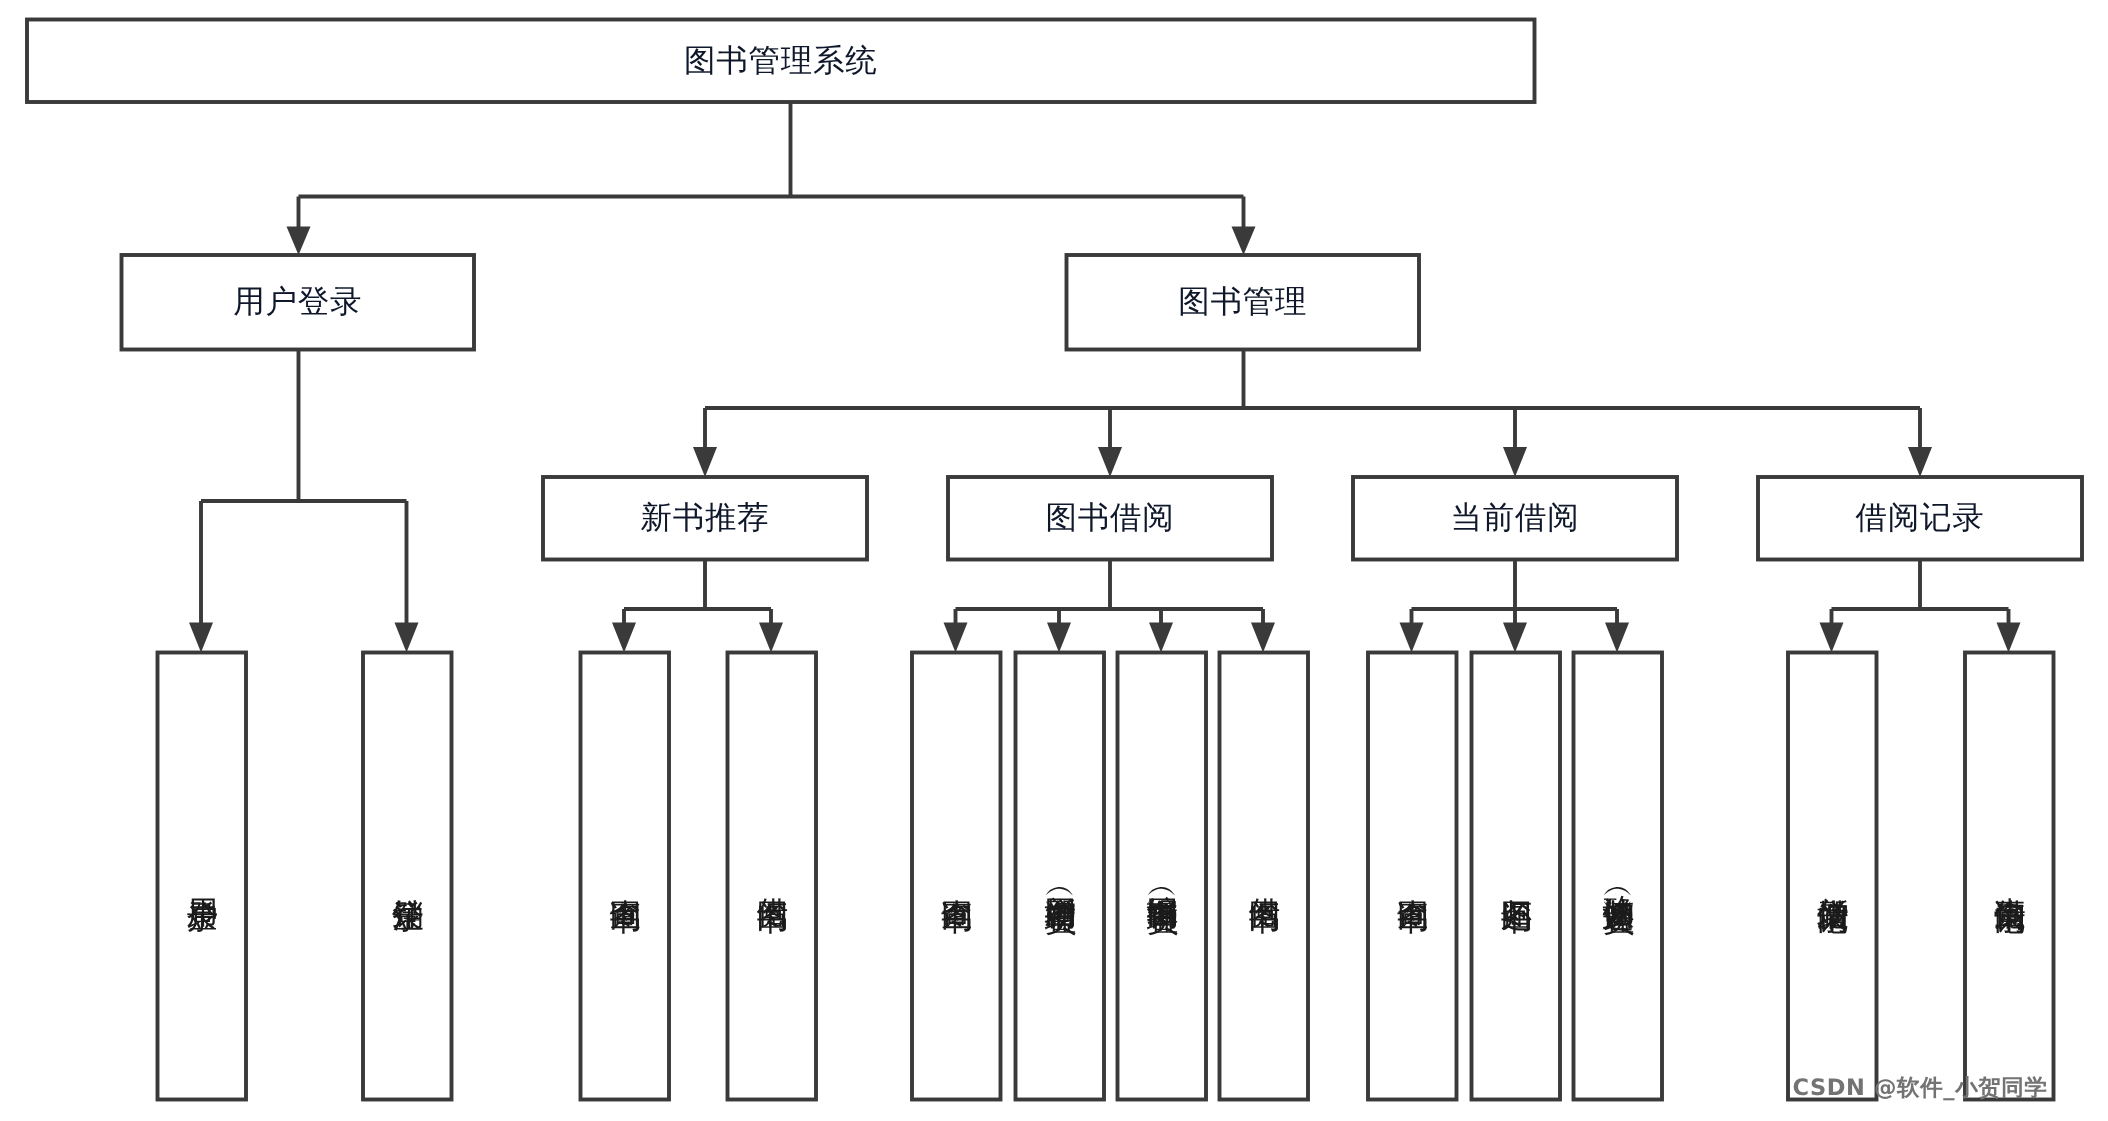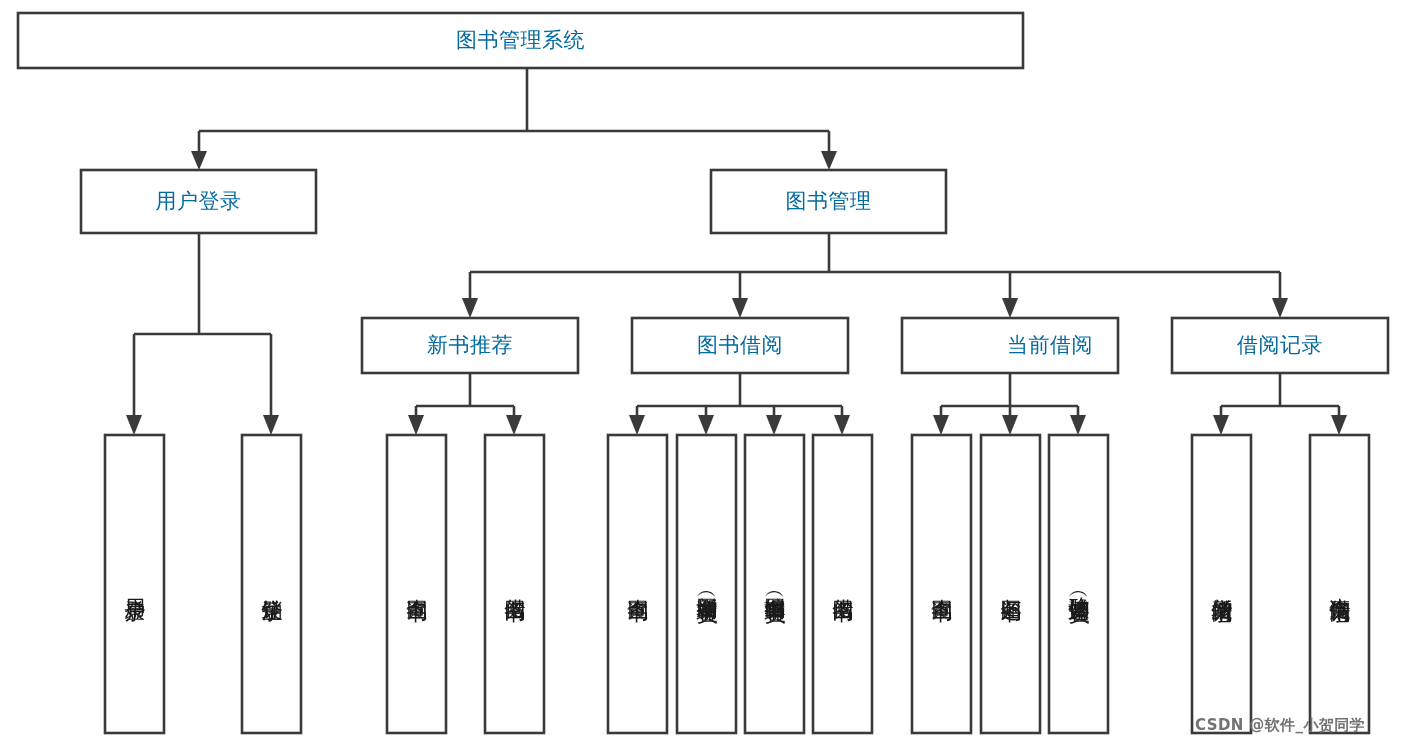--- a/index.html
+++ b/index.html
@@ -40,21 +40,21 @@
   .arrow-head {
     fill: #3a3a3a;
     stroke: none;
   }
   .node-label-h {
     position: absolute;
     display: flex;
     align-items: center;
     justify-content: center;
     text-align: center;
-    color: #0369a1;
+    color: #0f172a;
     font-size: 21px;
     line-height: 1.2;
     letter-spacing: 0.5px;
     white-space: nowrap;
     pointer-events: none;
   }
   .node-label-v {
     position: absolute;
     display: flex;
     align-items: center;
@@ -178,21 +178,21 @@
     <rect class="node-box" x="1310" y="435" width="59" height="298"></rect>
   </svg>
 
   <div class="node-label-h" style="left:18px; top:13px; width:1005px; height:55px;">图书管理系统</div>
 
   <div class="node-label-h" style="left:81px; top:170px; width:235px; height:63px;">用户登录</div>
   <div class="node-label-h" style="left:362px; top:318px; width:216px; height:55px;">新书推荐</div>
 
   <div class="node-label-h" style="left:711px; top:170px; width:235px; height:63px;">图书管理</div>
   <div class="node-label-h" style="left:632px; top:318px; width:216px; height:55px;">图书借阅</div>
-  <div class="node-label-h" style="left:902px; top:318px; width:216px; height:55px;padding-left:40px;">当前借阅</div>
+  <div class="node-label-h" style="left:902px; top:318px; width:216px; height:55px;">当前借阅</div>
   <div class="node-label-h" style="left:1172px; top:318px; width:216px; height:55px;border-radius:21px;">借阅记录</div>
 
   <div class="node-label-v" style="left:105px; top:435px; width:59px; height:298px;">用户登录</div>
   <div class="node-label-v" style="left:242px; top:435px; width:59px; height:298px;">注销登录</div>
 
   <div class="node-label-v" style="left:387px; top:435px; width:59px; height:298px;">查询图书</div>
   <div class="node-label-v" style="left:485px; top:435px; width:59px; height:298px;">借阅图书</div>
 
   <div class="node-label-v" style="left:608px; top:435px; width:59px; height:298px;">查询图书</div>
   <div class="node-label-v" style="left:677px; top:435px; width:59px; height:298px;">新增图书（管理员）</div>

